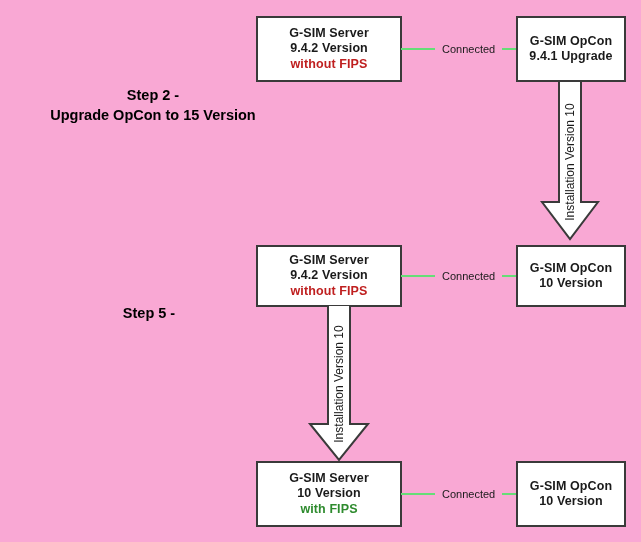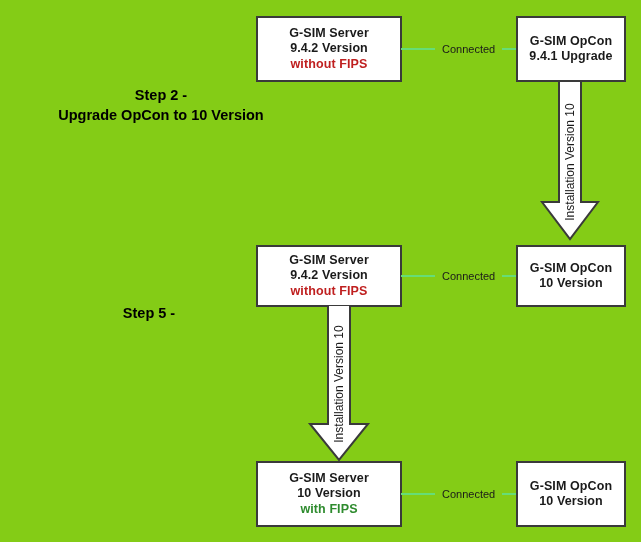--- a/index.html
+++ b/index.html
@@ -4,21 +4,21 @@
 <style>
   html, body {
     margin: 0;
     padding: 0;
     background: #ffffff;
   }
   #canvas {
     position: relative;
     width: 641px;
     height: 542px;
-    background: #84cc16;
+    background: #f9a8d4;
     font-family: "Liberation Sans", sans-serif;
     overflow: hidden;
   }
 
   
   .node {
     position: absolute;
     box-sizing: border-box;
     border: 2px solid #3a3a3a;
     background: #ffffff;
@@ -101,21 +101,21 @@
   
   .step-caption {
     position: absolute;
     text-align: center;
     font-weight: bold;
     color: #000000;
     line-height: 1.35;
   }
   .step-caption .l1 { font-size: 14.5px; display: block; }
   .step-caption .l2 { font-size: 14.5px; display: block; }
-  .caption-step2 { left: 18px; top: 86px;  width: 286px; }
+  .caption-step2 { left: 10px; top: 86px;  width: 286px; }
   .caption-step3 { left: 6px; top: 304px; width: 286px; }
 </style>
 </head>
 <body>
 
 <div id="canvas">
 
   <div class="node node-server-top">
     <span class="line">G-SIM Server</span>
     <span class="line">9.4.2 Version</span>
@@ -128,21 +128,21 @@
     <span class="seg seg-right"></span>
   </div>
 
   <div class="node node-opcon-top">
     <span class="line">G-SIM OpCon</span>
     <span class="line">9.4.1 Upgrade</span>
   </div>
 
   <div class="step-caption caption-step2">
     <span class="l1">Step 2 -</span>
-    <span class="l2">Upgrade OpCon to 10 Version</span>
+    <span class="l2">Upgrade OpCon to 15 Version</span>
   </div>
 
   <div class="block-arrow arrow-opcon">
     <svg width="60" height="159" viewBox="0 0 60 159">
       <path d="M 19,0 L 19,120 L 2,120 L 30,157 L 58,120 L 41,120 L 41,0" fill="#ffffff" stroke="#3a3a3a" stroke-width="2" stroke-linejoin="miter"></path>
     </svg>
     <span class="arrow-label">
       <span>Installation Version 10</span>
     </span>
   </div>

